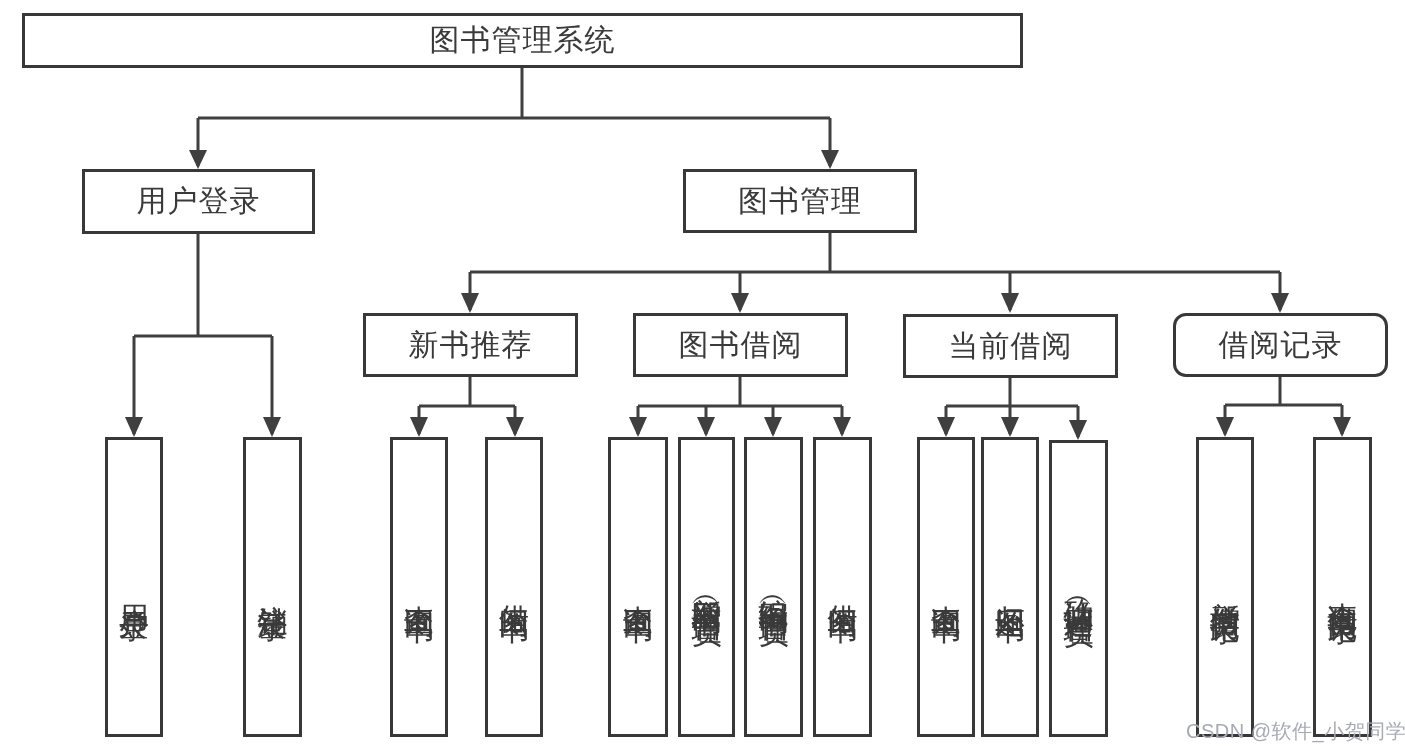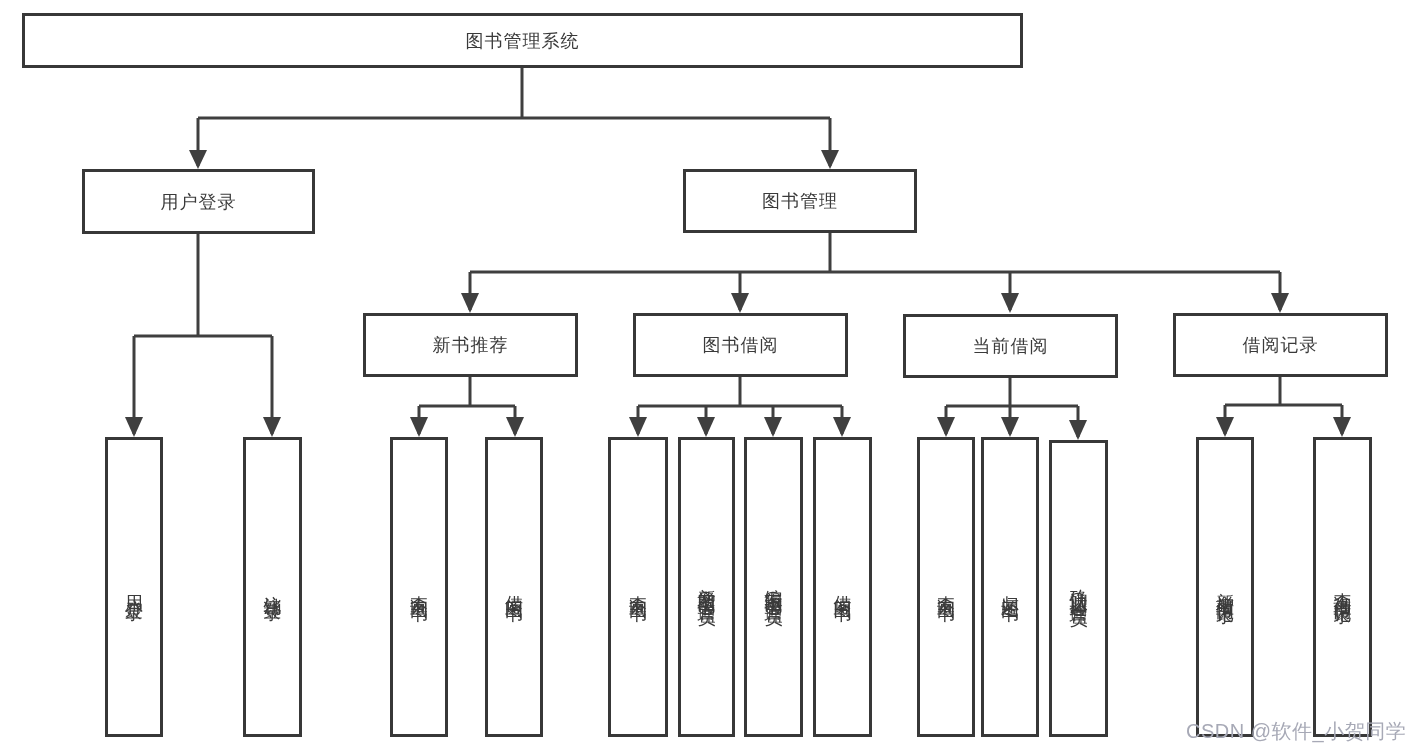--- a/index.html
+++ b/index.html
@@ -30,21 +30,21 @@
   }
   .node {
     position: absolute;
     box-sizing: border-box;
     background: #ffffff;
     border: 3px solid #383838;
     display: flex;
     align-items: center;
     justify-content: center;
     color: #3a3a3a;
-    font-size: 18px;
+    font-size: 30px;
     z-index: 2;
   }
   .node .htext {
     letter-spacing: 1px;
     white-space: nowrap;
   }
   .node .vtext {
     writing-mode: vertical-rl;
     text-orientation: mixed;
     letter-spacing: 3px;
@@ -142,21 +142,21 @@
 
   <div class="node" style="left:633px; top:313px; width:215px; height:64px;">
     <span class="htext">图书借阅</span>
   </div>
   <div class="node" style="left:363px; top:313px; width:215px; height:64px;">
     <span class="htext">新书推荐</span>
   </div>
   <div class="node" style="left:903px; top:314px; width:215px; height:64px;">
     <span class="htext">当前借阅</span>
   </div>
-  <div class="node" style="left:1173px; top:313px; width:215px; height:64px;">
+  <div class="node" style="left:1173px; top:313px; width:215px; height:64px;border-radius:13px;">
     <span class="htext">借阅记录</span>
   </div>
 
   <div class="node" style="left:105px; top:437px; width:58px; height:300px;">
     <span class="vtext">用户登录</span>
   </div>
   <div class="node" style="left:243px; top:437px; width:59px; height:300px;">
     <span class="vtext">注销登录</span>
   </div>
 

